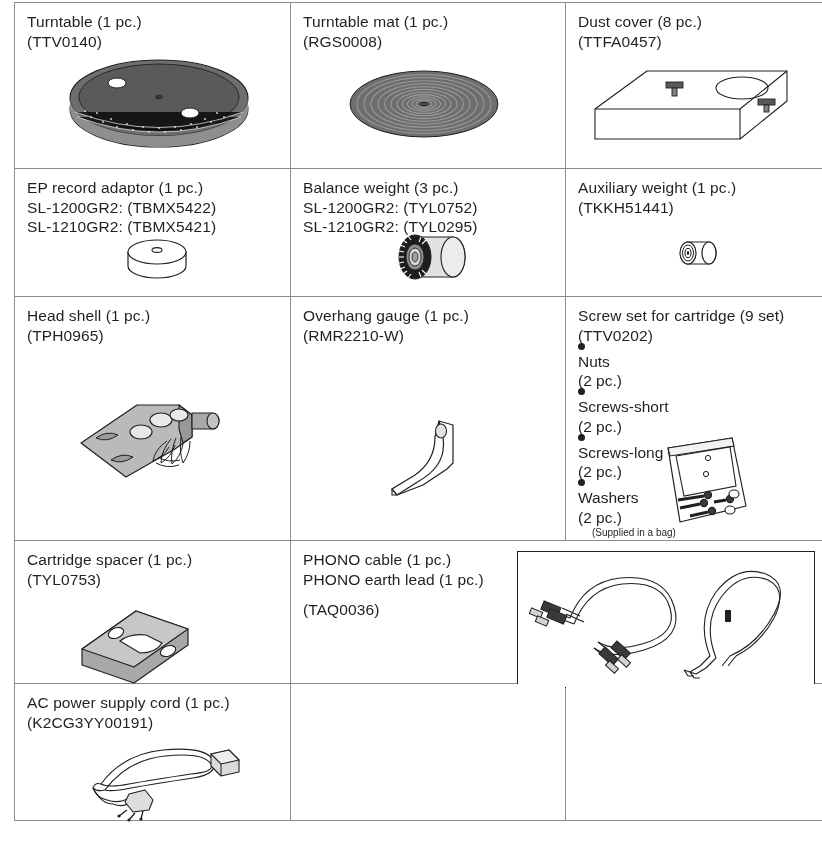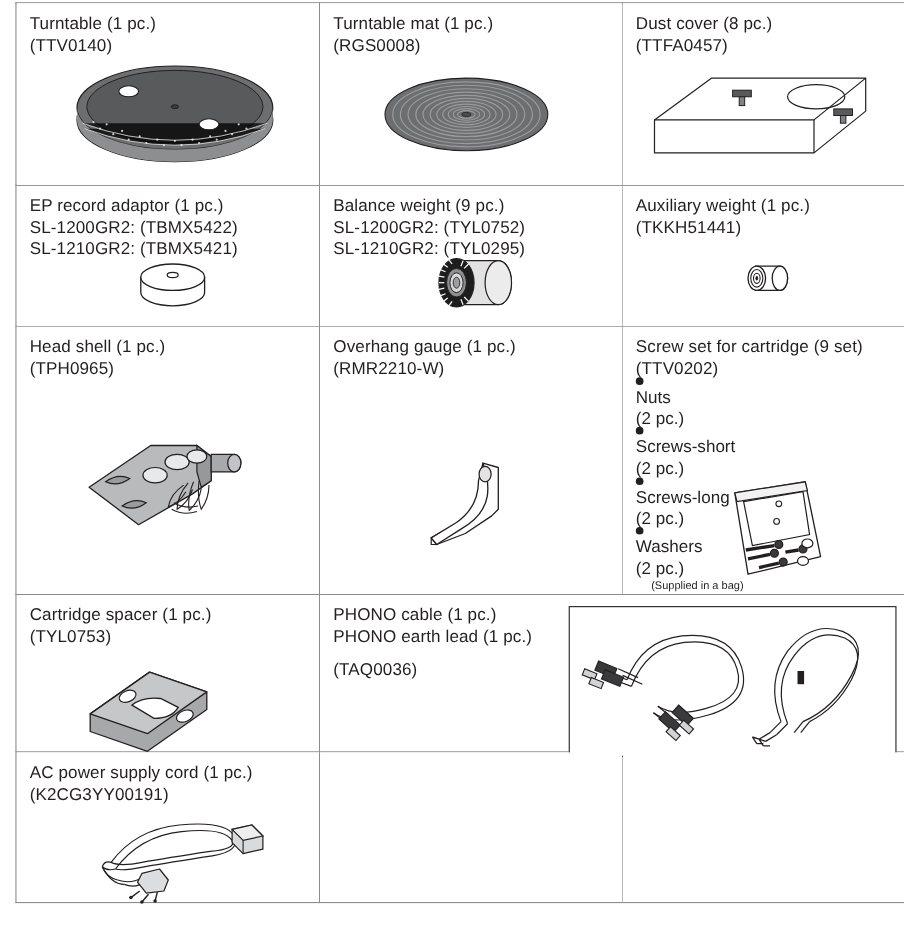--- a/index.html
+++ b/index.html
@@ -173,21 +173,21 @@
           <svg width="74" height="48" viewBox="0 0 74 48">
             <path d="M8 17 L8 31 A29 12 0 0 0 66 31 L66 17 Z" fill="#ffffff" stroke="#231f20" stroke-width="1.2"></path>
             <ellipse cx="37" cy="17" rx="29" ry="12" fill="#ffffff" stroke="#231f20" stroke-width="1.2"></ellipse>
             <ellipse cx="37" cy="15" rx="5" ry="2.4" fill="#ffffff" stroke="#231f20" stroke-width="1.1"></ellipse>
           </svg>
         </div>
       </div>
     </td>
     <td>
       <div class="cell">
-        <div class="label">Balance weight (9 pc.)</div>
+        <div class="label">Balance weight (3 pc.)</div>
         <div class="label">SL-1200GR2: (TYL0752)</div>
         <div class="label">SL-1210GR2: (TYL0295)</div>
         <div class="art" style="left:100px;top:62px">
           <svg width="84" height="52" viewBox="0 0 84 52">
             <path d="M22 6 L62 6 A12 20 0 0 1 62 46 L22 46 Z" fill="#e2e2e2" stroke="#231f20" stroke-width="1.1"></path>
             <ellipse cx="62" cy="26" rx="12" ry="20" fill="#ececec" stroke="#231f20" stroke-width="1.1"></ellipse>
             <ellipse cx="24" cy="26" rx="16" ry="22" fill="#1d1d1d" stroke="#231f20" stroke-width="1"></ellipse>
             <g stroke="#ffffff" stroke-width="1.1">
               <path d="M12 9 L16 12"></path>
                     <path d="M9 14 L14 16"></path>

